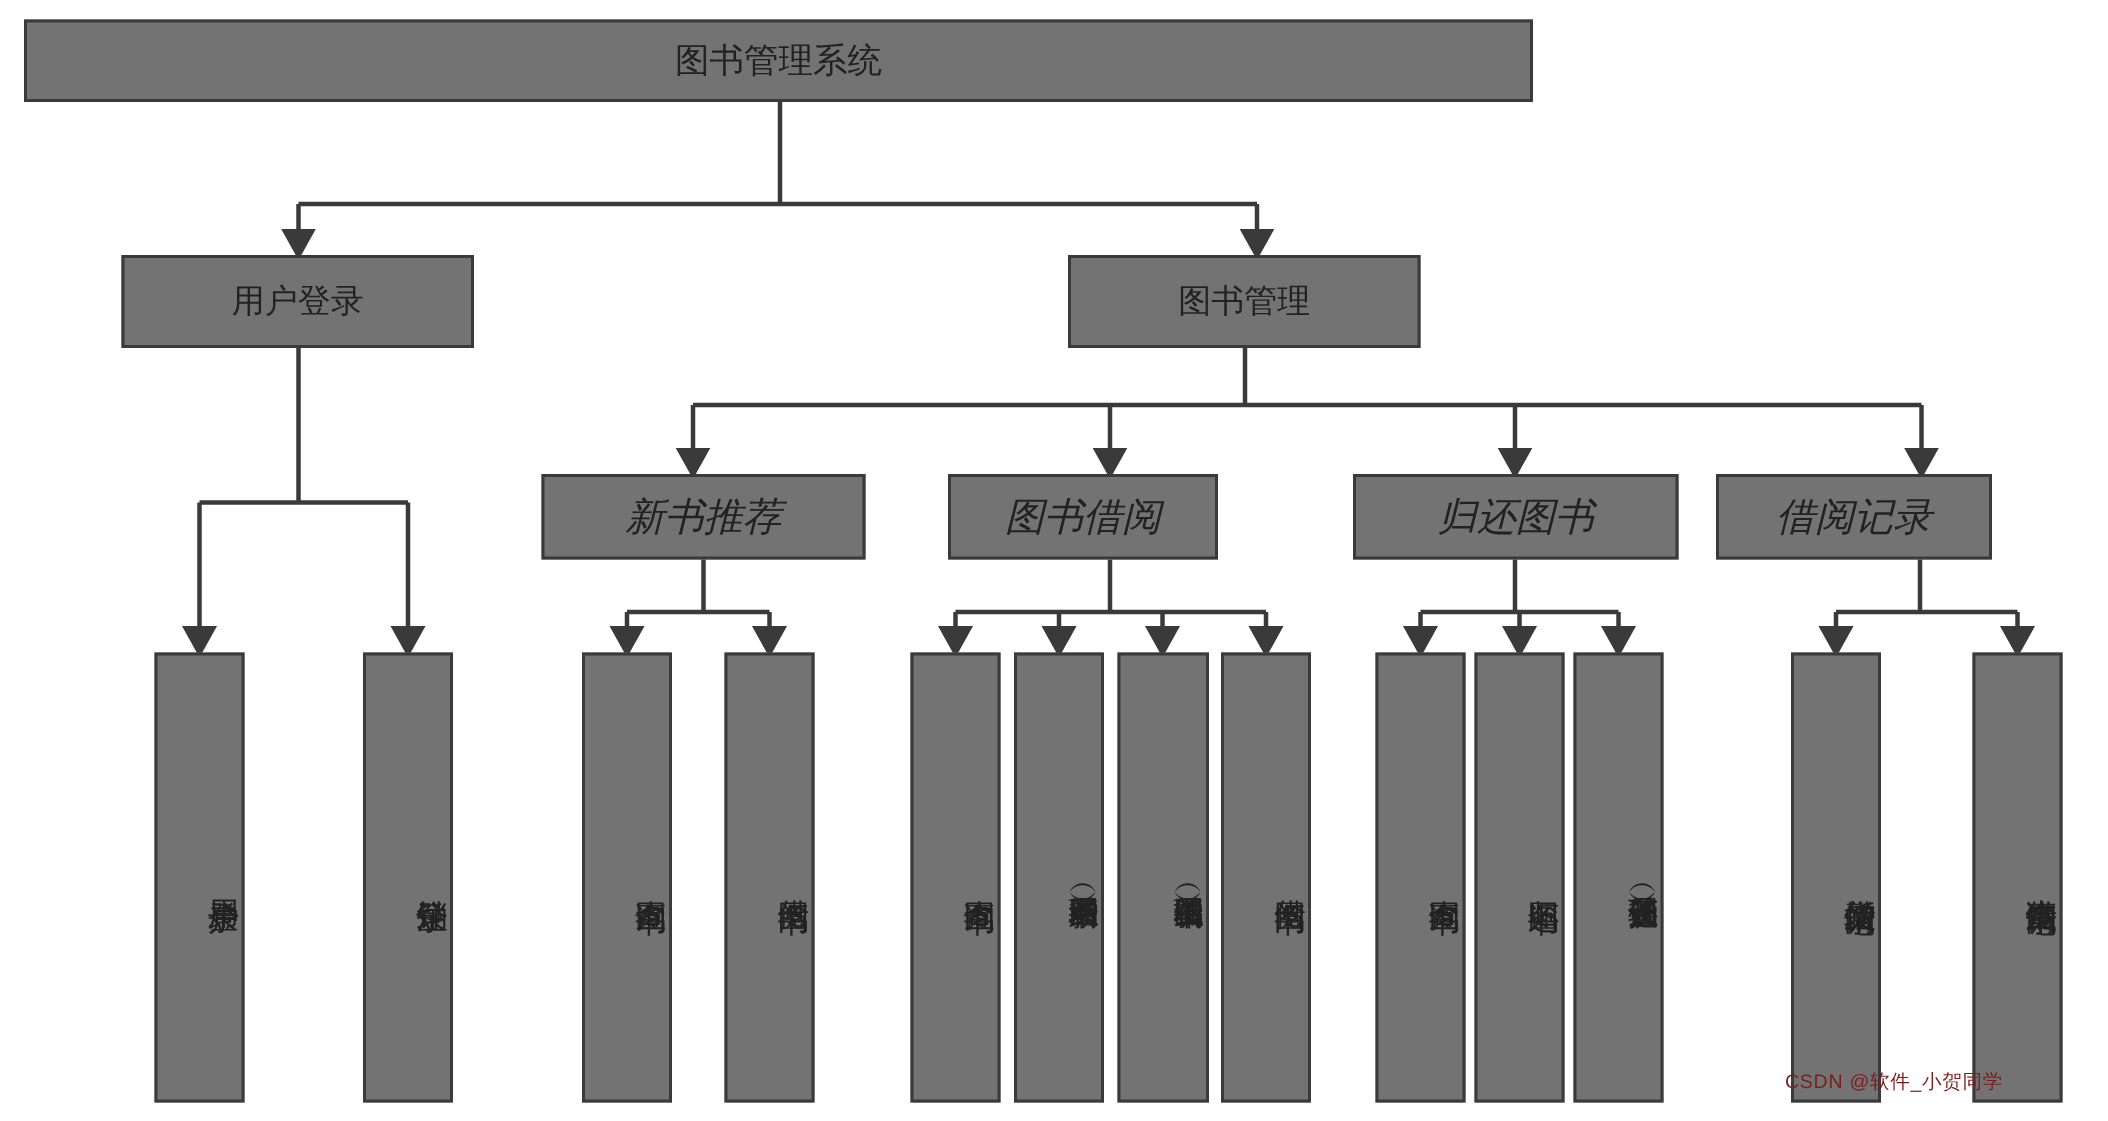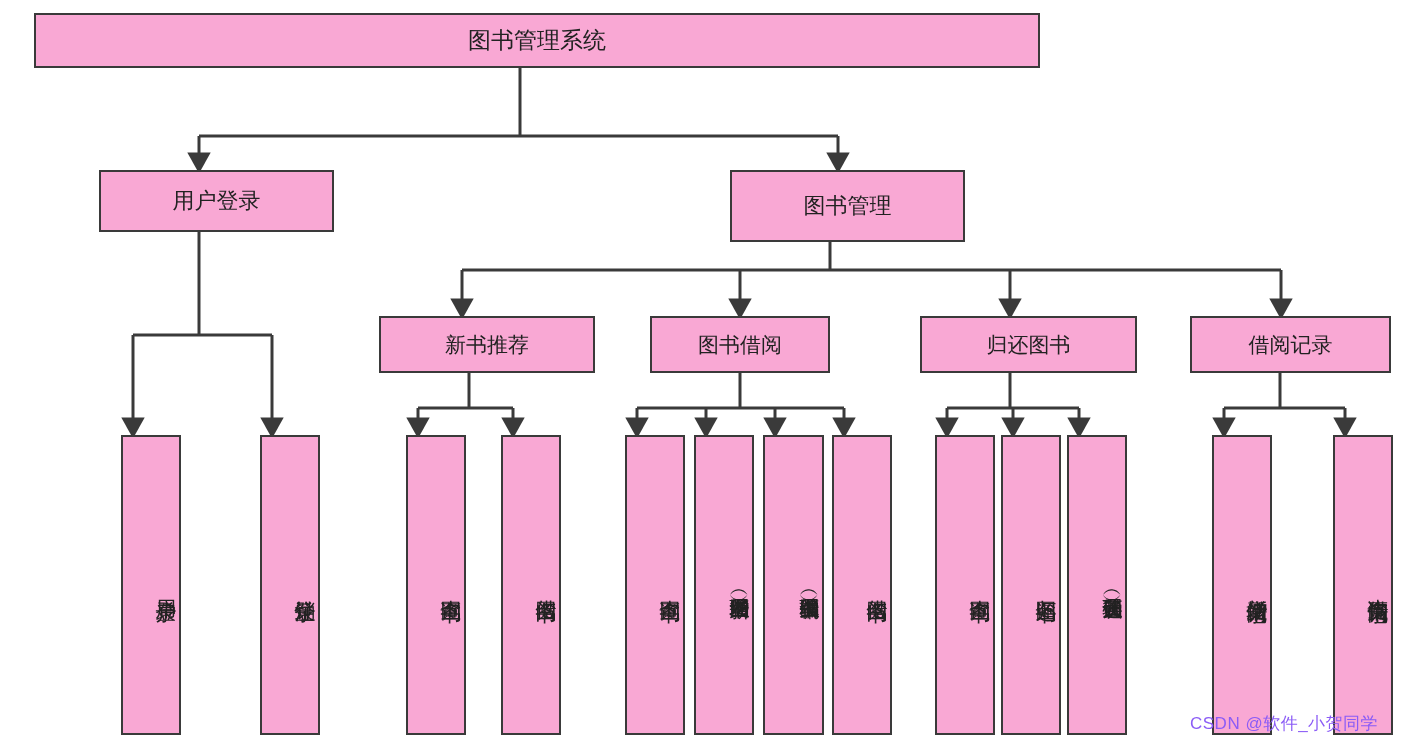--- a/index.html
+++ b/index.html
@@ -21,35 +21,35 @@
     position: absolute;
     left: 0;
     top: 0;
     width: 1405px;
     height: 747px;
   }
   .node {
     position: absolute;
     box-sizing: border-box;
     border: 2px solid #3a3a3a;
-    background: #f9a8d4;
+    background: #737373;
     display: flex;
     align-items: center;
     justify-content: center;
     color: #222222;
-    margin-left: 18px;
   }
   .node.root {
     font-size: 23px;
   }
   .node.level2 {
     font-size: 22px;
   }
   .node.level3 {
-    font-size: 21px;
+    font-size: 26px;
+    font-style: italic;
   }
   .node.leaf {
     writing-mode: vertical-rl;
     text-orientation: upright;
     font-size: 21px;
     line-height: 1.22;
     letter-spacing: 1px;
     align-items: flex-start;
     justify-content: center;
     padding-top: 10px;
@@ -57,22 +57,22 @@
   }
   .node.leaf.tall {
     font-size: 20px;
     letter-spacing: 0px;
     padding-top: 6px;
   }
   .watermark {
     position: absolute;
     left: 1190px;
     top: 712px;
-    font-size: 17px;
-    color: #8b5cf6;
+    font-size: 13px;
+    color: #7f1d1d;
     white-space: nowrap;
     letter-spacing: 0.5px;
   }
 </style>
 </head>
 <body>
 
 <div id="canvas">
 
   <svg id="connectors" viewBox="0 0 1405 747" xmlns="http://www.w3.org/2000/svg">
@@ -122,26 +122,26 @@
       <path d="M1280,373 L1280,408"></path>
       <path d="M1224,408 L1345,408"></path>
       <path d="M1224,408 L1224,427" marker-end="url(#arrow)"></path>
       <path d="M1345,408 L1345,427" marker-end="url(#arrow)"></path>
     </g>
   </svg>
 
   <div class="node root" style="left:16px; top:13px; width:1006px; height:55px;">图书管理系统</div>
 
   <div class="node level2" style="left:81px; top:170px; width:235px; height:62px;">用户登录</div>
-  <div class="node level2" style="left:712px; top:170px; width:235px; height:72px;">图书管理</div>
+  <div class="node level2" style="left:712px; top:170px; width:235px; height:62px;">图书管理</div>
 
   <div class="node level3" style="left:361px; top:316px; width:216px; height:57px;">新书推荐</div>
   <div class="node level3" style="left:632px; top:316px; width:180px; height:57px;">图书借阅</div>
   <div class="node level3" style="left:902px; top:316px; width:217px; height:57px;">归还图书</div>
-  <div class="node level3" style="left:1172px; top:316px; width:201px; height:57px;">借阅记录</div>
+  <div class="node level3" style="left:1144px; top:316px; width:184px; height:57px;">借阅记录</div>
 
   <div class="node leaf" style="left:103px; top:435px; width:60px; height:300px;">用户登录</div>
   <div class="node leaf" style="left:242px; top:435px; width:60px; height:300px;">注销登录</div>
 
   <div class="node leaf" style="left:388px; top:435px; width:60px; height:300px;">查询图书</div>
   <div class="node leaf" style="left:483px; top:435px; width:60px; height:300px;">借阅图书</div>
 
   <div class="node leaf" style="left:607px; top:435px; width:60px; height:300px;">查询图书</div>
   <div class="node leaf tall" style="left:676px; top:435px; width:60px; height:300px;">新增图书（管理员）</div>
   <div class="node leaf tall" style="left:745px; top:435px; width:61px; height:300px;">编辑图书（管理员）</div>

